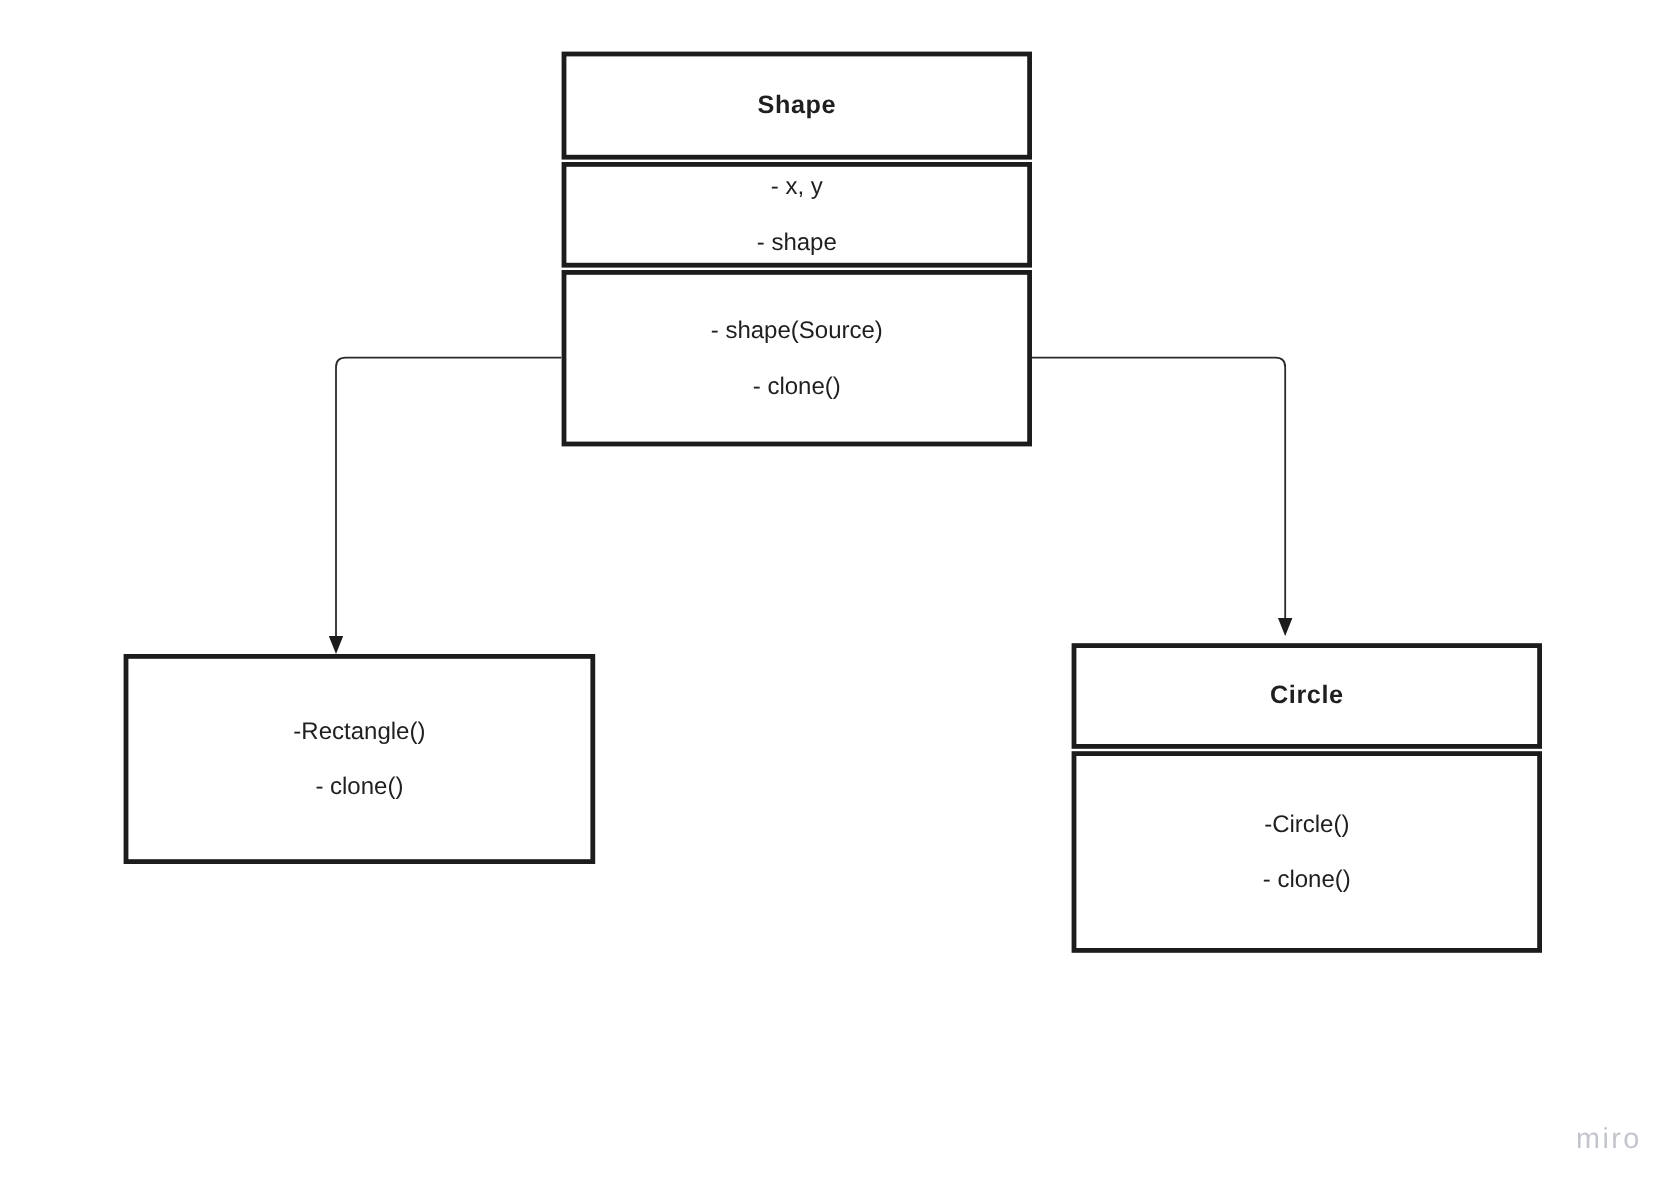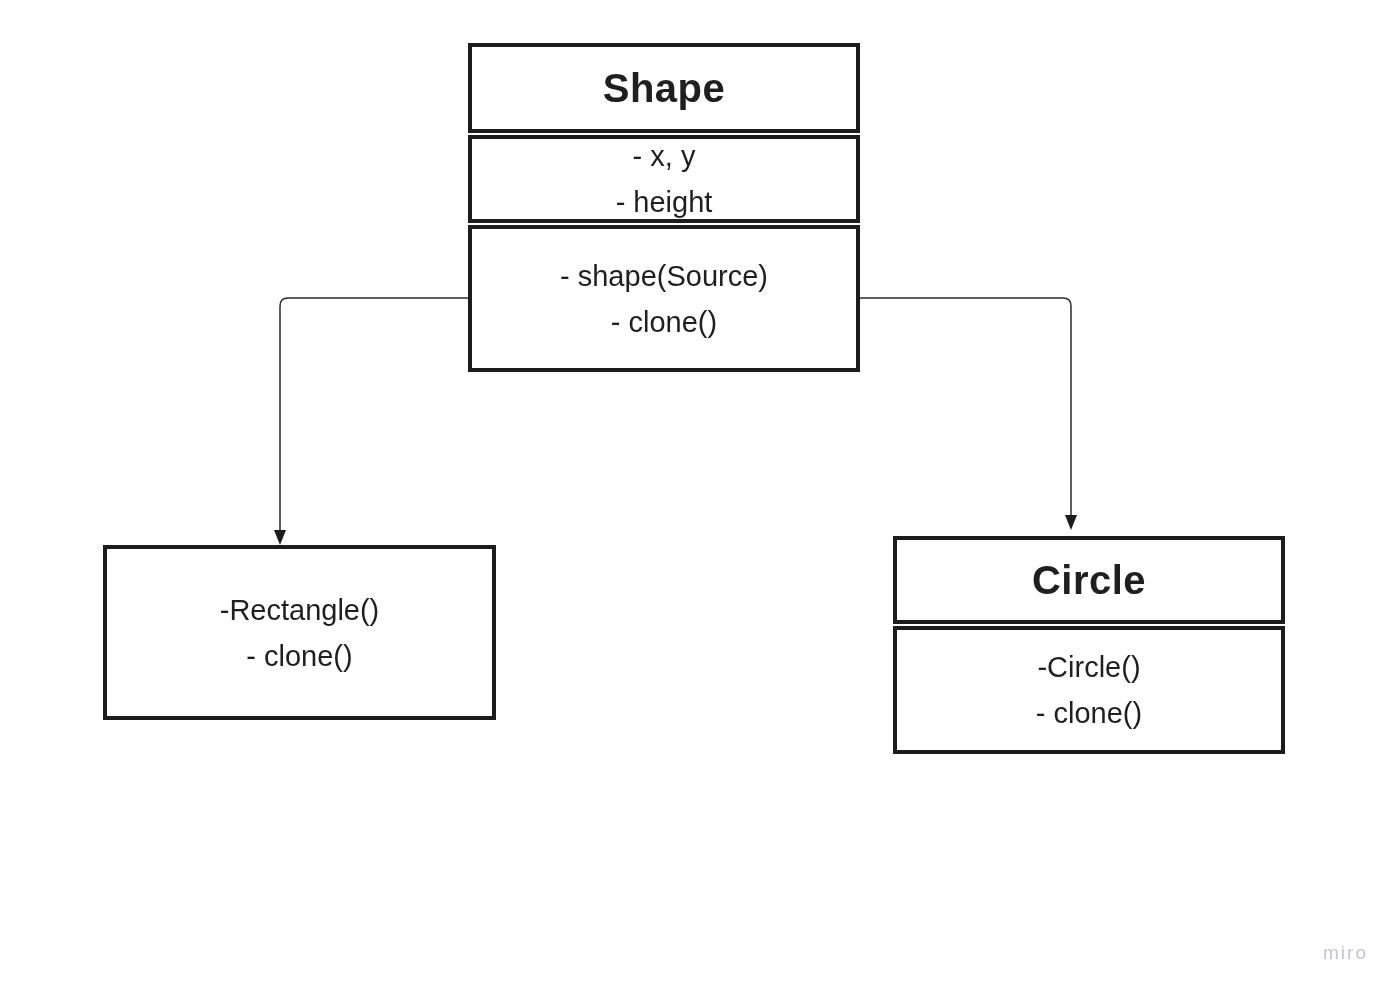--- a/index.html
+++ b/index.html
@@ -33,50 +33,50 @@
     box-sizing: border-box;
     border: 4px solid #1c1c1c;
     background: #ffffff;
     display: flex;
     flex-direction: column;
     align-items: center;
     justify-content: center;
     text-align: center;
   }
   .compartment .line {
-    font-size: 29px;
+    font-size: 20px;
     line-height: 46px;
     white-space: pre;
   }
   .class-title-text {
-    font-size: 40px;
+    font-size: 21px;
     font-weight: bold;
     letter-spacing: 0.5px;
   }
   
   .cls-shape       { left: 468px; top: 43px;  width: 392px; }
   .cls-shape .c-title   { height: 90px; }
   .cls-shape .c-attrs   { height: 88px; }
   .cls-shape .c-methods { height: 147px; }
   
   .cls-rectangle   { left: 103px; top: 545px; width: 393px; }
   .cls-rectangle .c-title   { height: 86px; }
   .cls-rectangle .c-attrs   { height: 150px; }
   .cls-rectangle .c-methods { height: 175px; }
   
   .cls-circle      { left: 893px; top: 536px; width: 392px; }
   .cls-circle .c-title   { height: 88px; }
   .cls-circle .c-attrs   { height: 114px; }
-  .cls-circle .c-methods { height: 128px; }
+  .cls-circle .c-methods { height: 168px; }
 
   .watermark {
     position: absolute;
     right: 32px;
     bottom: 34px;
-    font-size: 19px;
+    font-size: 24px;
     font-weight: 500;
     letter-spacing: 2px;
     color: #c3c5cd;
     user-select: none;
   }
 </style>
 </head>
 <body>
 
 <div class="canvas">
@@ -89,21 +89,21 @@
     <path d="M 860 298 L 1063 298 Q 1071 298 1071 306 L 1071 516" fill="none" stroke="#2b2b2b" stroke-width="1.5"></path>
     <polygon points="1071,530 1065,515 1077,515" fill="#1c1c1c"></polygon>
   </svg>
 
   <div class="uml-class cls-shape">
     <div class="compartment c-title">
       <span class="class-title-text">Shape</span>
     </div>
     <div class="compartment c-attrs">
       <div class="line">- x, y</div>
-      <div class="line">- height</div>
+      <div class="line">- shape</div>
     </div>
     <div class="compartment c-methods">
       <div class="line">- shape(Source)</div>
       <div class="line">- clone()</div>
     </div>
   </div>
 
   <div class="uml-class cls-rectangle">
     <div class="compartment c-methods">
       <div class="line">-Rectangle()</div>

